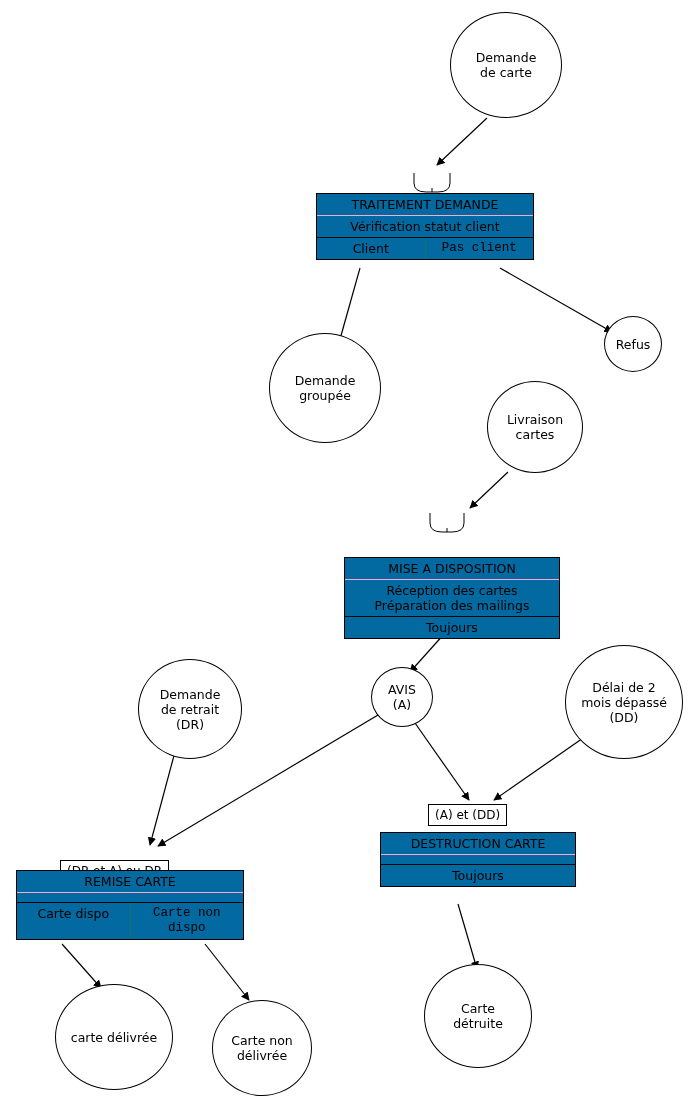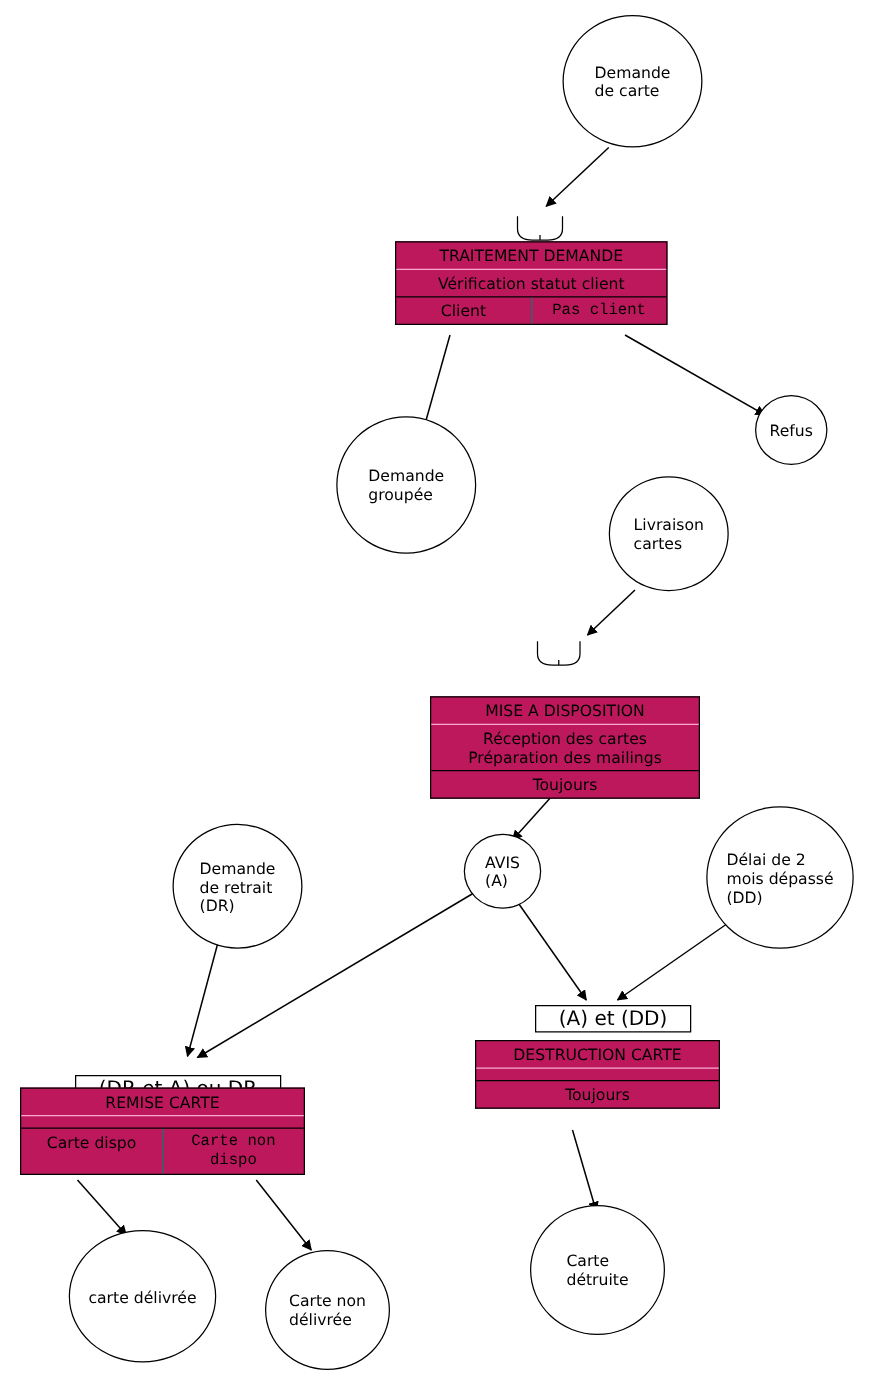--- a/index.html
+++ b/index.html
@@ -28,28 +28,29 @@
     position: absolute;
     box-sizing: border-box;
   }
   .ellipse {
     border: 1px solid #000000;
     border-radius: 50%;
     background: #ffffff;
     display: flex;
     align-items: center;
     justify-content: center;
+    text-align: center;
     font-size: 12.5px;
     line-height: 15px;
     color: #000000;
     white-space: pre-line;
   }
   .box {
     border: 1px solid #000000;
-    background: #be185d;
+    background: #0369a1;
     font-size: 12.5px;
     color: #000000;
   }
   .box .section {
     border-top: 1px solid #f9a8d4;
     text-align: center;
     padding: 3px 4px;
     line-height: 15px;
     white-space: pre-line;
   }
@@ -70,23 +71,23 @@
     border-left: 1px solid #0f766e;
     font-family: Liberation Mono, monospace;
   }
   .title-section {
     font-size: 12.5px;
   }
   .cond-box {
     border: 1px solid #000000;
     background: #ffffff;
     text-align: center;
-    font-size: 16px;
+    font-size: 12px;
     line-height: 16px;
-    padding: 2px 18px;
+    padding: 2px 6px;
     color: #000000;
     white-space: nowrap;
   }
 </style>
 </head>
 <body>
 
 <div id="canvas">
 
   <svg id="edges" viewBox="0 0 698 1117">

